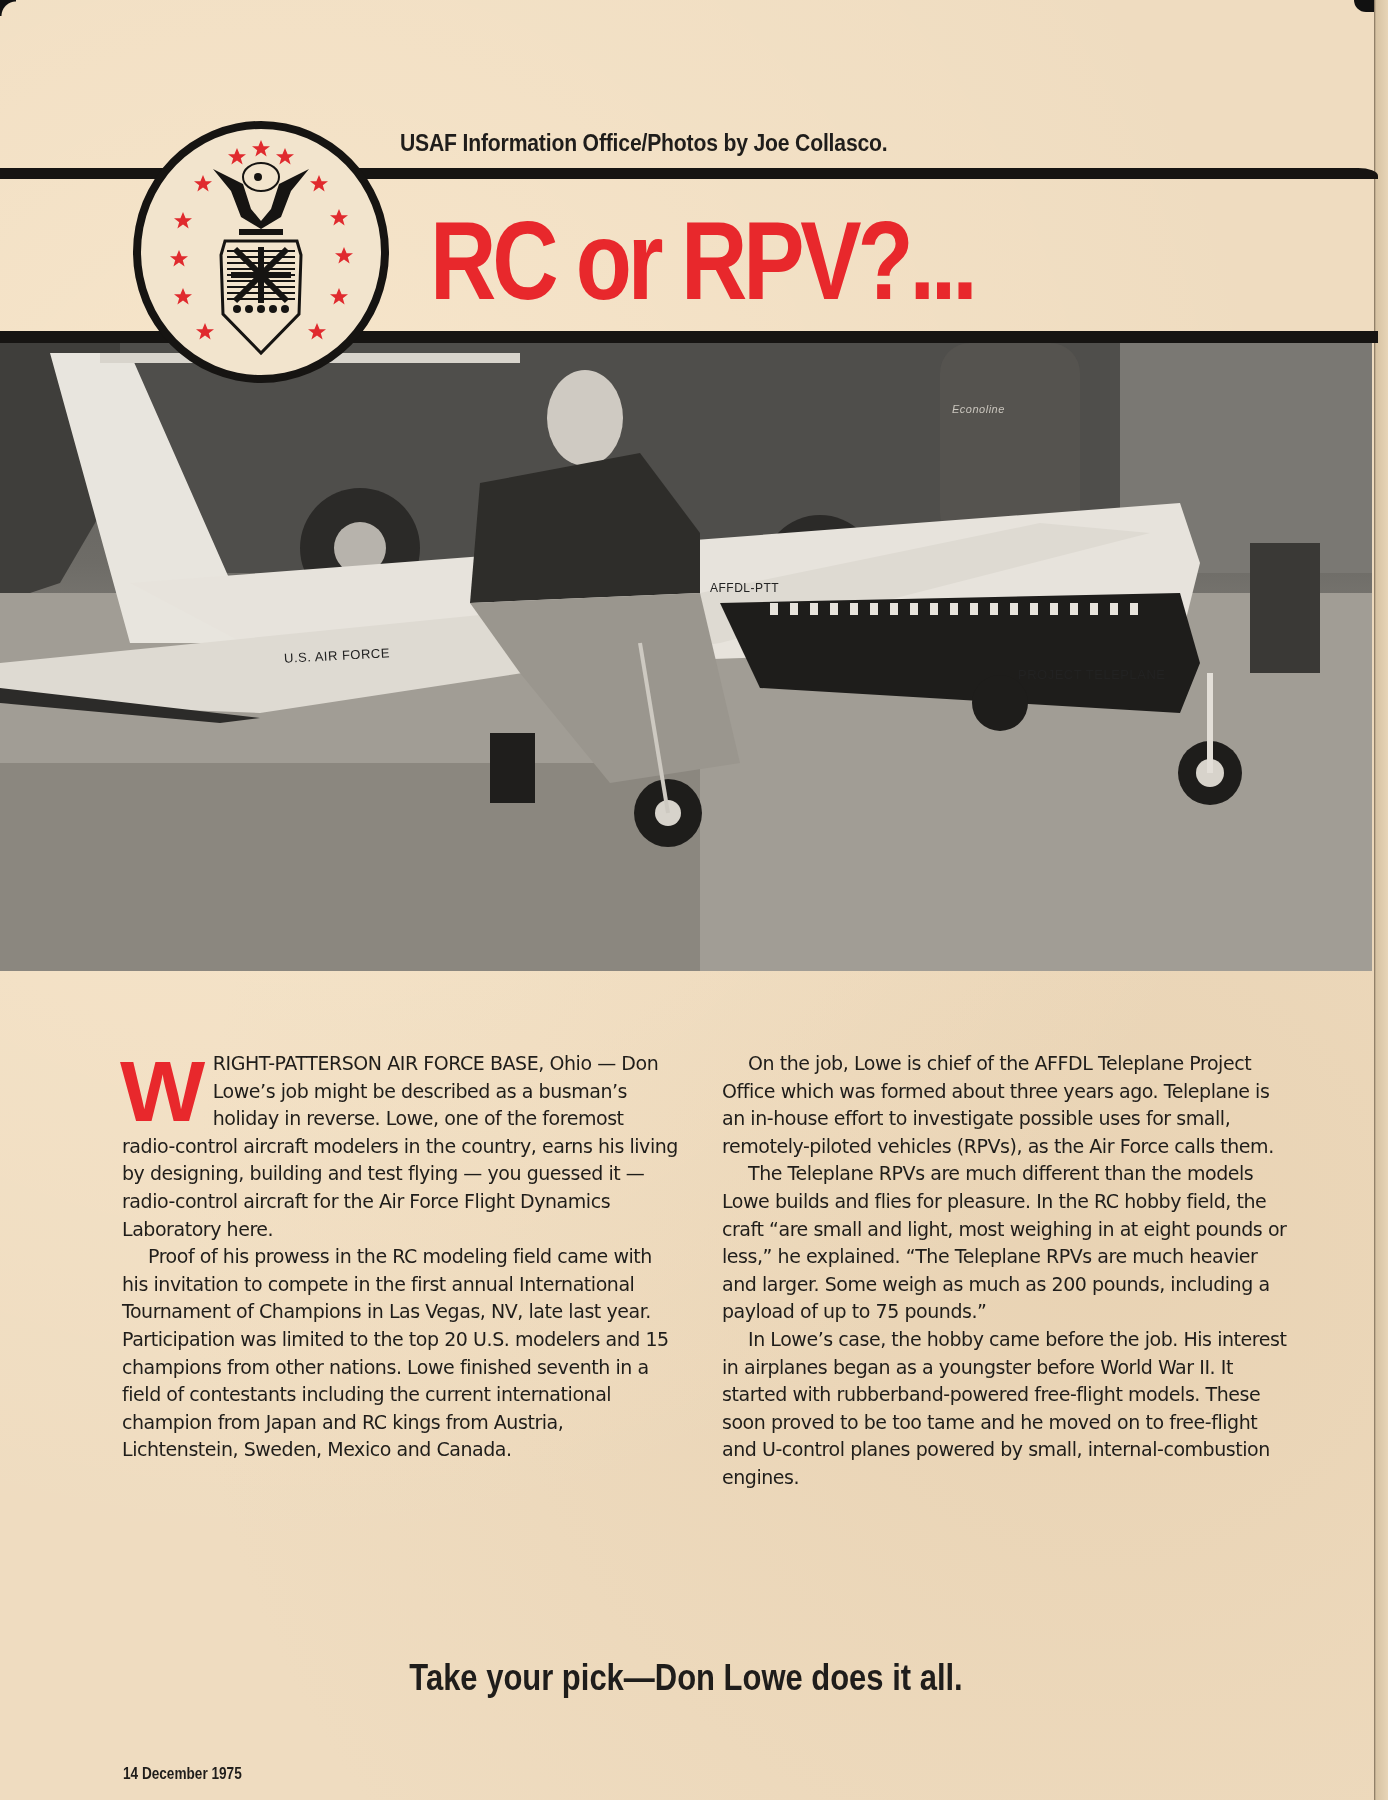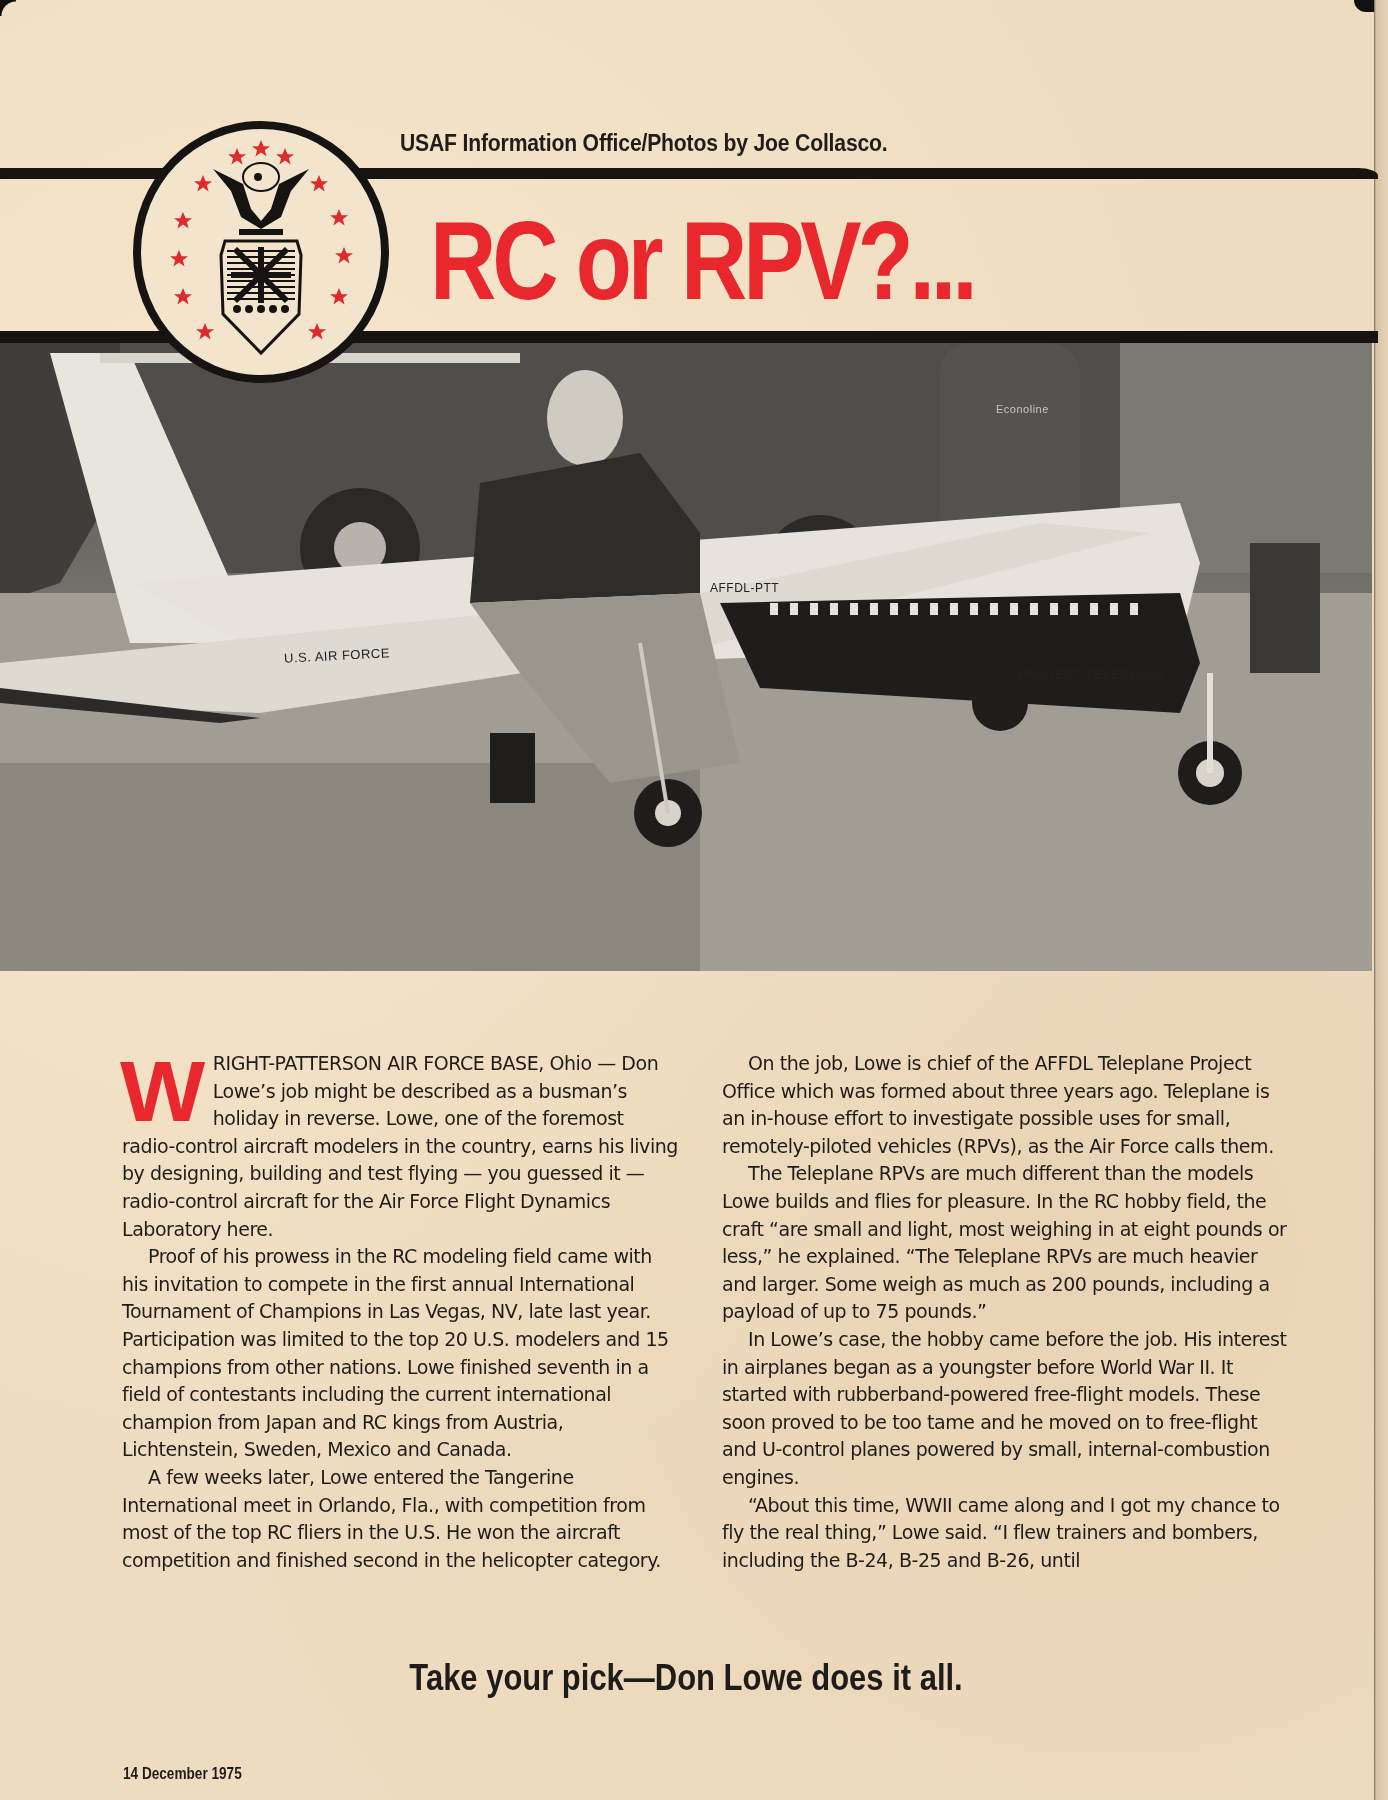--- a/index.html
+++ b/index.html
@@ -199,32 +199,30 @@
     <circle cx="668" cy="470" r="13" fill="#d7d3cb"></circle>
     <circle cx="1000" cy="360" r="28" fill="#1e1d1b"></circle>
     <circle cx="1210" cy="430" r="32" fill="#1e1d1b"></circle>
     <circle cx="1210" cy="430" r="14" fill="#d7d3cb"></circle>
     <line x1="1210" y1="330" x2="1210" y2="430" stroke="#e3dfd8" stroke-width="6"></line>
     <line x1="640" y1="300" x2="668" y2="470" stroke="#cdc9c1" stroke-width="4"></line>
   </svg>
   <span class="photo-label" style="left:284px;top:305px;transform:rotate(-3deg)">U.S. AIR FORCE</span>
   <span class="photo-label" style="left:710px;top:238px;font-size:12px">AFFDL-PTT</span>
   <span class="photo-label" style="left:1018px;top:324px;font-size:13px;color:#222">PROJECT TELEPLANE</span>
-  <span class="photo-label" style="left:996px;top:60px;font-size:11px;color:#c9c5bd">Econoline</span>
+  <span class="photo-label" style="left:952px;top:60px;font-size:11px;font-style:italic;color:#c9c5bd">Econoline</span>
 </div>
 
 <div class="body-col col-left">
   <p class="para first">
     <span class="dropcap">W</span><span>RIGHT-PATTERSON AIR FORCE BASE, Ohio — Don Lowe’s job might be described as a busman’s holiday in reverse. Lowe, one of the foremost radio-control aircraft modelers in the country, earns his living by designing, building and test flying — you guessed it — radio-control aircraft for the Air Force Flight Dynamics Laboratory here.</span>
   </p>
   <p class="para">Proof of his prowess in the RC modeling field came with his invitation to compete in the first annual International Tournament of Champions in Las Vegas, NV, late last year. Participation was limited to the top 20 U.S. modelers and 15 champions from other nations. Lowe finished seventh in a field of contestants including the current international champion from Japan and RC kings from Austria, Lichtenstein, Sweden, Mexico and Canada.</p>
-  <p class="para">A few weeks later, Lowe entered the Tangerine International meet in Orlando, Fla., with competition from most of the top RC fliers in the U.S. He won the aircraft competition and finished second in the helicopter category.</p>
 </div>
 
 <div class="body-col col-right">
   <p class="para">On the job, Lowe is chief of the AFFDL Teleplane Project Office which was formed about three years ago. Teleplane is an in-house effort to investigate possible uses for small, remotely-piloted vehicles (RPVs), as the Air Force calls them.</p>
   <p class="para">The Teleplane RPVs are much different than the models Lowe builds and flies for pleasure. In the RC hobby field, the craft “are small and light, most weighing in at eight pounds or less,” he explained. “The Teleplane RPVs are much heavier and larger. Some weigh as much as 200 pounds, including a payload of up to 75 pounds.”</p>
   <p class="para">In Lowe’s case, the hobby came before the job. His interest in airplanes began as a youngster before World War II. It started with rubberband-powered free-flight models. These soon proved to be too tame and he moved on to free-flight and U-control planes powered by small, internal-combustion engines.</p>
-  <p class="para">“About this time, WWII came along and I got my chance to fly the real thing,” Lowe said. “I flew trainers and bombers, including the B-24, B-25 and B-26, until</p>
 </div>
 
 <div class="pullquote">Take your pick—Don Lowe does it all.</div>
 <div class="folio">14 December 1975</div>
 
 </body></html>

